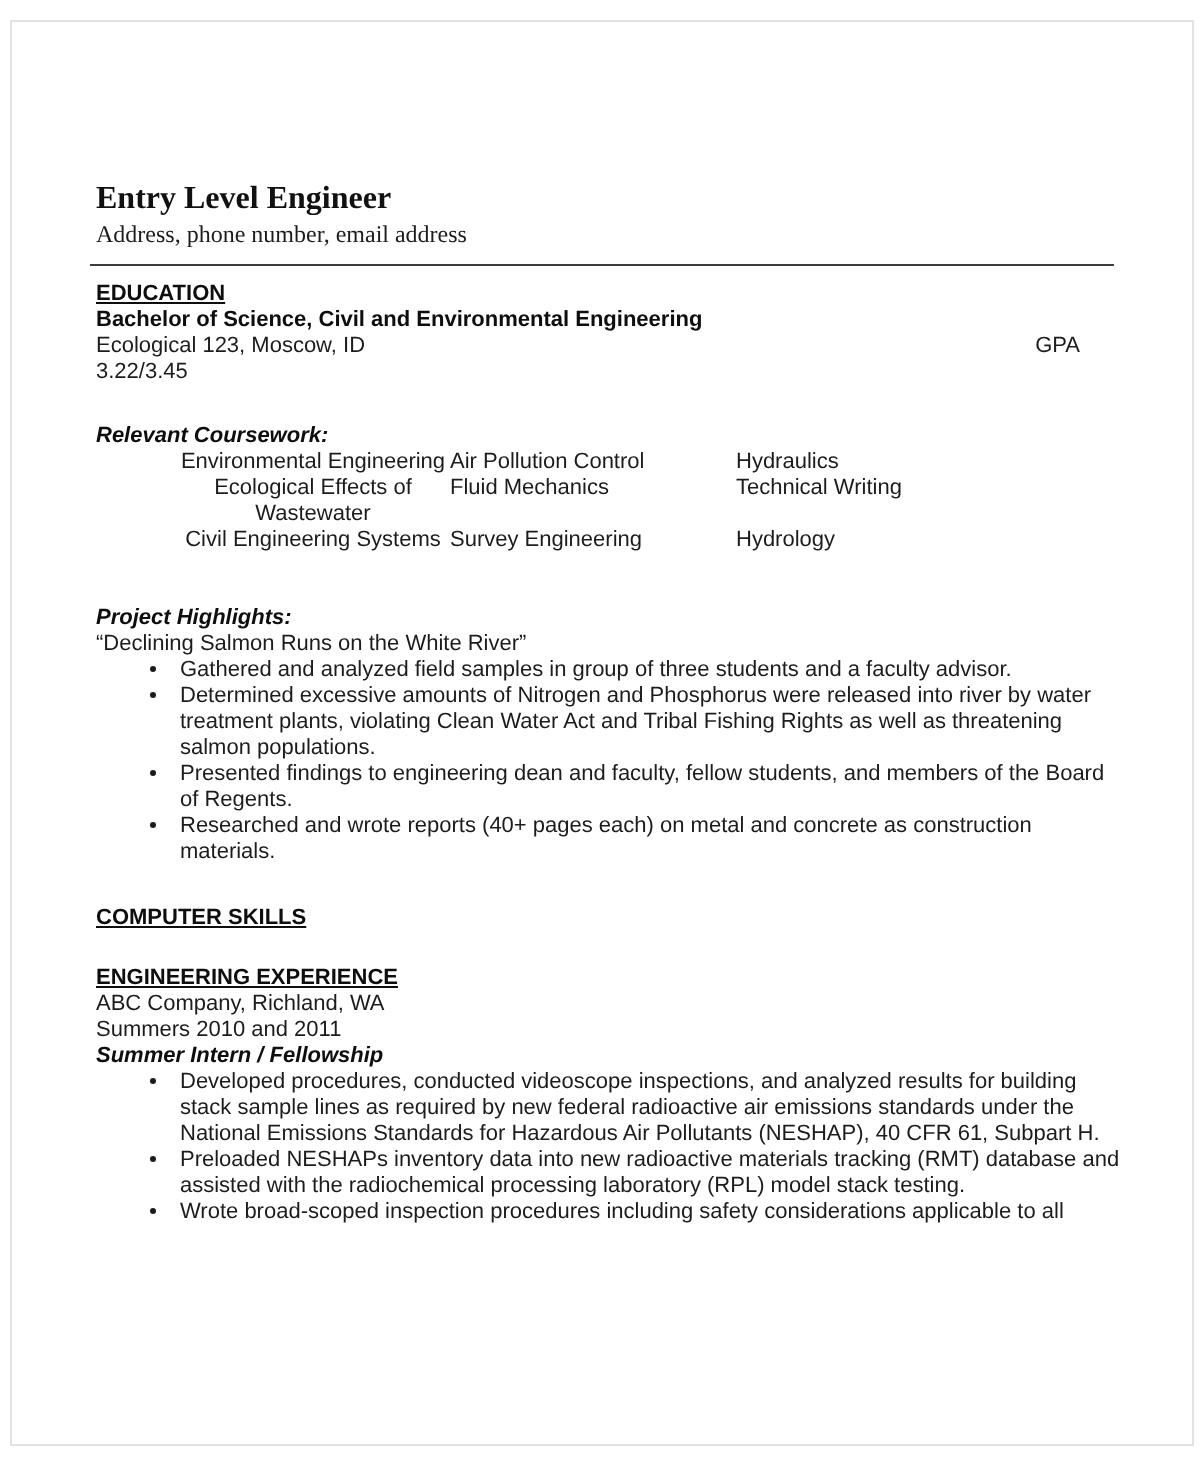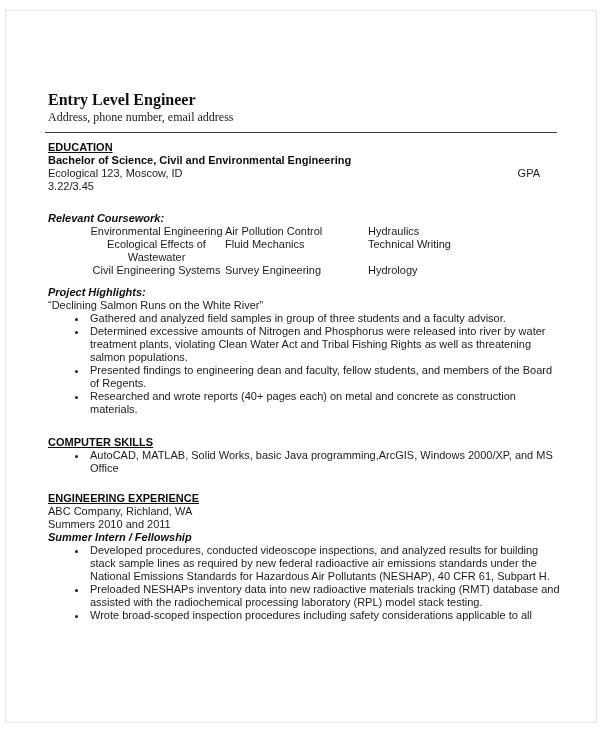--- a/index.html
+++ b/index.html
@@ -55,21 +55,21 @@
   .bold-line { font-weight: bold; color: #0e0e0e; }
   .indent-1 { padding-left: 40px; }
   .row-between { display: flex; justify-content: space-between; }
   .gpa-label { margin-right: 20px; }
   .subhead-italic {
     font-weight: bold;
     font-style: italic;
     color: #0e0e0e;
   }
   .mt-gap-lg { margin-top: 19px; }
-  .mt-gap-md { margin-top: 9px; }
+  .mt-gap-md { margin-top: 26px; }
   .mt-gap-sk { margin-top: 20px; }
   .mt-gap-ex { margin-top: 17px; }
   
   .course-row { display: flex; }
   .course-row .c1 { width: 177px; padding-left: 40px; text-align: center; }
   .course-row .c2 { width: 143px; }
   .course-row .c3 { flex: 1; }
   
   ul.bullets {
     list-style: disc outside;
@@ -137,24 +137,20 @@
         <li>Determined excessive amounts of Nitrogen and Phosphorus were released into river by water treatment plants, violating Clean Water Act and Tribal Fishing Rights as well as threatening salmon populations.</li>
 
         <li>Presented findings to engineering dean and faculty, fellow students, and members of the Board of Regents.</li>
 
         <li>Researched and wrote reports (40+ pages each) on metal and concrete as construction materials.</li>
       </ul>
   </div>
 
   <div class="mt-gap-sk">
     <div class="sec-heading">COMPUTER SKILLS</div>
-    <ul class="bullets">
-
-        <li>AutoCAD, MATLAB, Solid Works, basic Java programming,ArcGIS, Windows 2000/XP, and MS Office</li>
-      </ul>
   </div>
 
   <div class="mt-gap-ex">
     <div class="sec-heading">ENGINEERING EXPERIENCE</div>
     <div>ABC Company, Richland, WA</div>
     <div>Summers 2010 and 2011</div>
     <div class="subhead-italic">Summer Intern / Fellowship</div>
     <ul class="bullets">
 
         <li>Developed procedures, conducted videoscope inspections, and analyzed results for building stack sample lines as required by new federal radioactive air emissions standards under the National Emissions Standards for Hazardous Air Pollutants (NESHAP), 40 CFR 61, Subpart H.</li>

